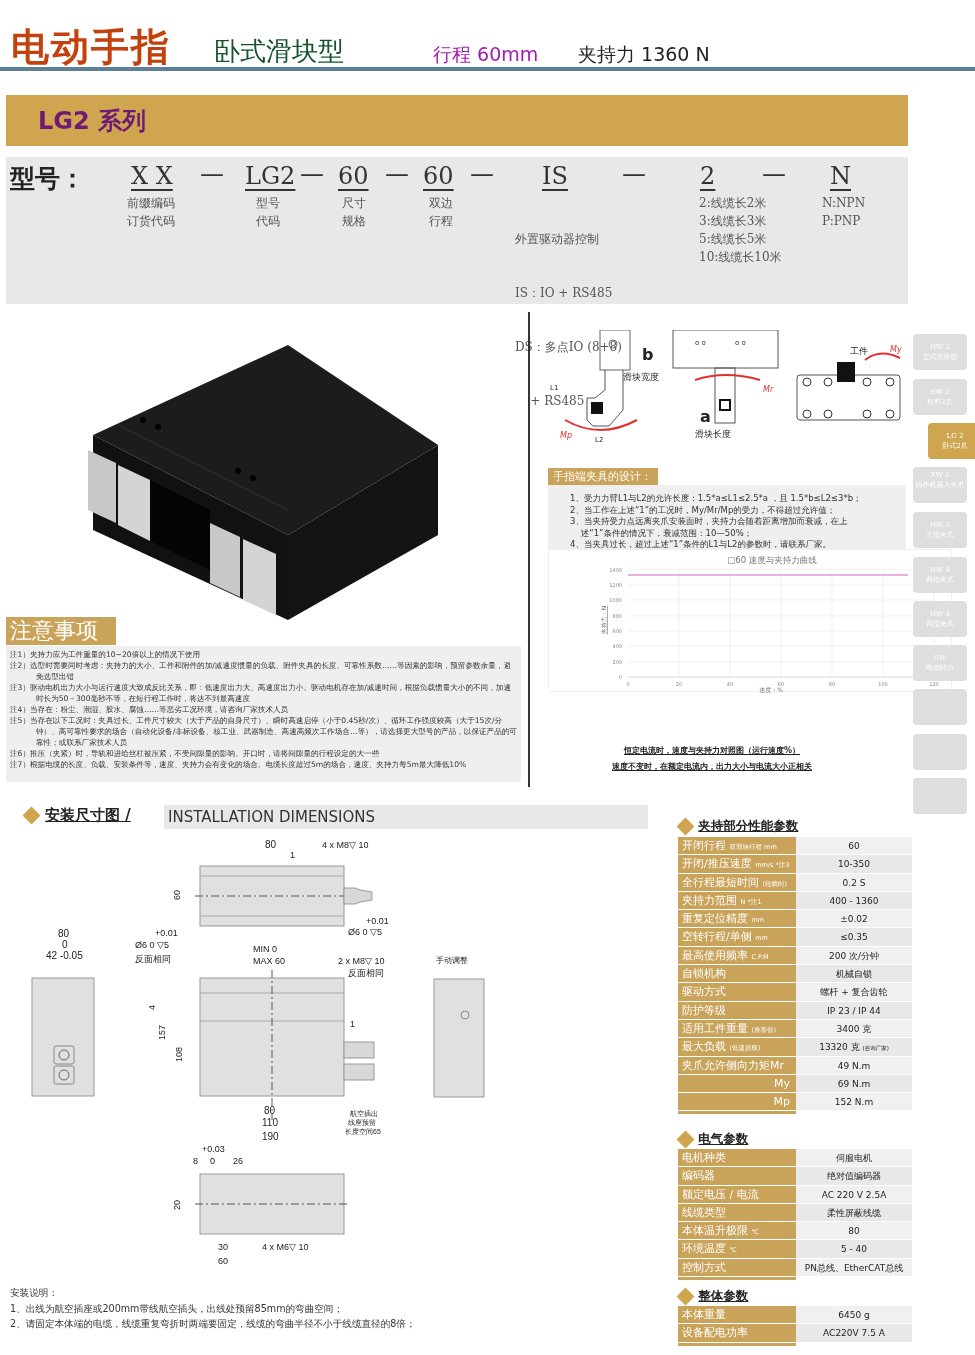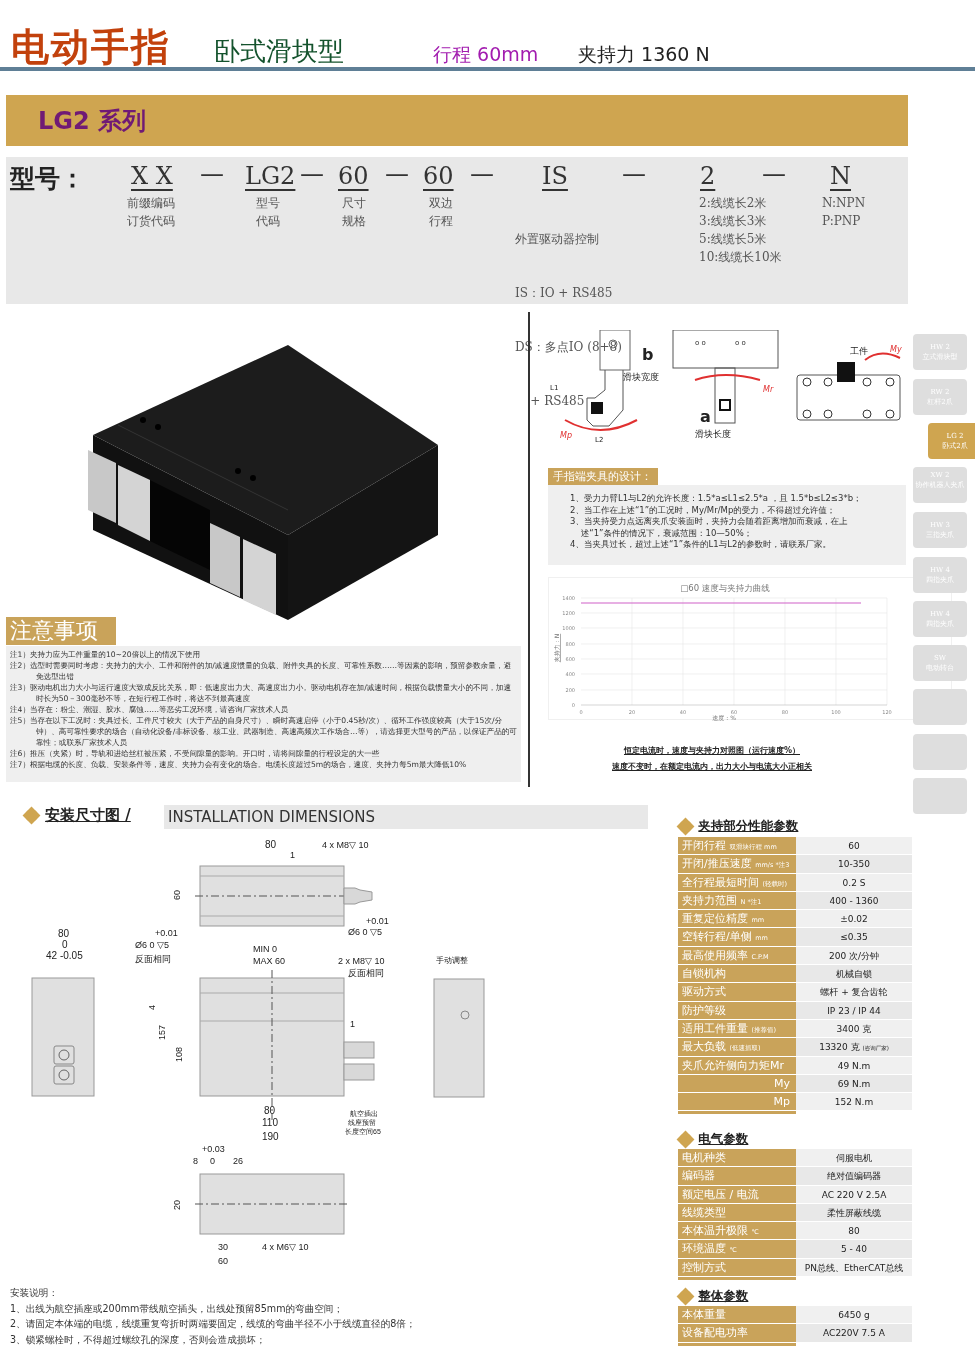--- a/index.html
+++ b/index.html
@@ -30,21 +30,21 @@
   .vdiv { left: 528px; top: 312px; width: 2px; height: 475px; background: #333; }
 
   
   .diagram { left: 545px; top: 330px; width: 362px; height: 120px; }
 
   .design-tag { left: 548px; top: 468px; width: 110px; height: 17px; background: #c9a35a; color: #fff; font-family: "DejaVu Serif", serif; font-size: 11px; padding: 1px 5px; }
   .design-box { left: 548px; top: 485px; width: 358px; height: 80px; background: #efefef; padding: 8px 10px 0 22px; }
   .design-box p { font-size: 8.5px; line-height: 11.5px; color: #333; }
 
   
-  .chart { left: 548px; top: 577px; width: 404px; height: 143px; background: #fff; border: 1px solid #f0f0f0; }
+  .chart { left: 548px; top: 549px; width: 404px; height: 143px; background: #fff; border: 1px solid #f0f0f0; padding-left: 47px; }
   .chart-note { font-size: 8px; font-weight: bold; text-decoration: underline; color: #222; text-align: center; width: 340px; }
 
   
   .notes-tag { left: 6px; top: 617px; width: 110px; height: 28px; background: #c9a35a; color: #fff; font-family: "DejaVu Serif", serif; font-size: 22px; padding: 0 4px; line-height: 28px; }
   .notes-box { left: 6px; top: 646px; width: 515px; height: 136px; background: #efefef; padding: 3px 4px; }
   .notes-box p { font-size: 7.6px; line-height: 11px; color: #333; padding-left: 26px; text-indent: -26px; }
 
   
   .nav-item { width: 54px; height: 36px; background: #dedede; border-radius: 4px; color: #fff; font-family: "DejaVu Serif", serif; font-size: 7px; text-align: center; line-height: 10px; padding-top: 8px; left: 913px; }
   .nav-item.active { background: #cfa550; margin-left: 15px; }
@@ -360,21 +360,20 @@
   <text x="180" y="380" font-size="9" fill="#222" transform="rotate(-90 180 380)">20</text>
   <text x="218" y="420" font-size="9" fill="#222">30</text>
   <text x="218" y="434" font-size="9" fill="#222">60</text>
   <text x="262" y="420" font-size="9" fill="#222">4 x  M6▽ 10</text>
 </svg>
 
 <div class="abs inst-notes">
   <p>安装说明：</p>
   <p>1、出线为航空插座或200mm带线航空插头，出线处预留85mm的弯曲空间；</p>
   <p>2、请固定本体端的电缆，线缆重复弯折时两端要固定，线缆的弯曲半径不小于线缆直径的8倍；</p>
-  <p>3、锁紧螺栓时，不得超过螺纹孔的深度，否则会造成损坏；</p>
 </div>
 
 <div class="abs sec-title" style="top:818px;">
   <span class="diamond"><i style="left:4px;top:0;"></i><i style="left:0;top:4px;"></i><i style="left:8px;top:4px;"></i><i style="left:4px;top:8px;"></i></span>
   <span class="t">夹持部分性能参数</span>
 </div>
 <div class="abs spec" style="top:837px;" id="tbl-gripper">
     <div class="row">
       <div class="k">开闭行程 <small>双滑块行程 mm</small></div>
       <div class="v">60 </div>

